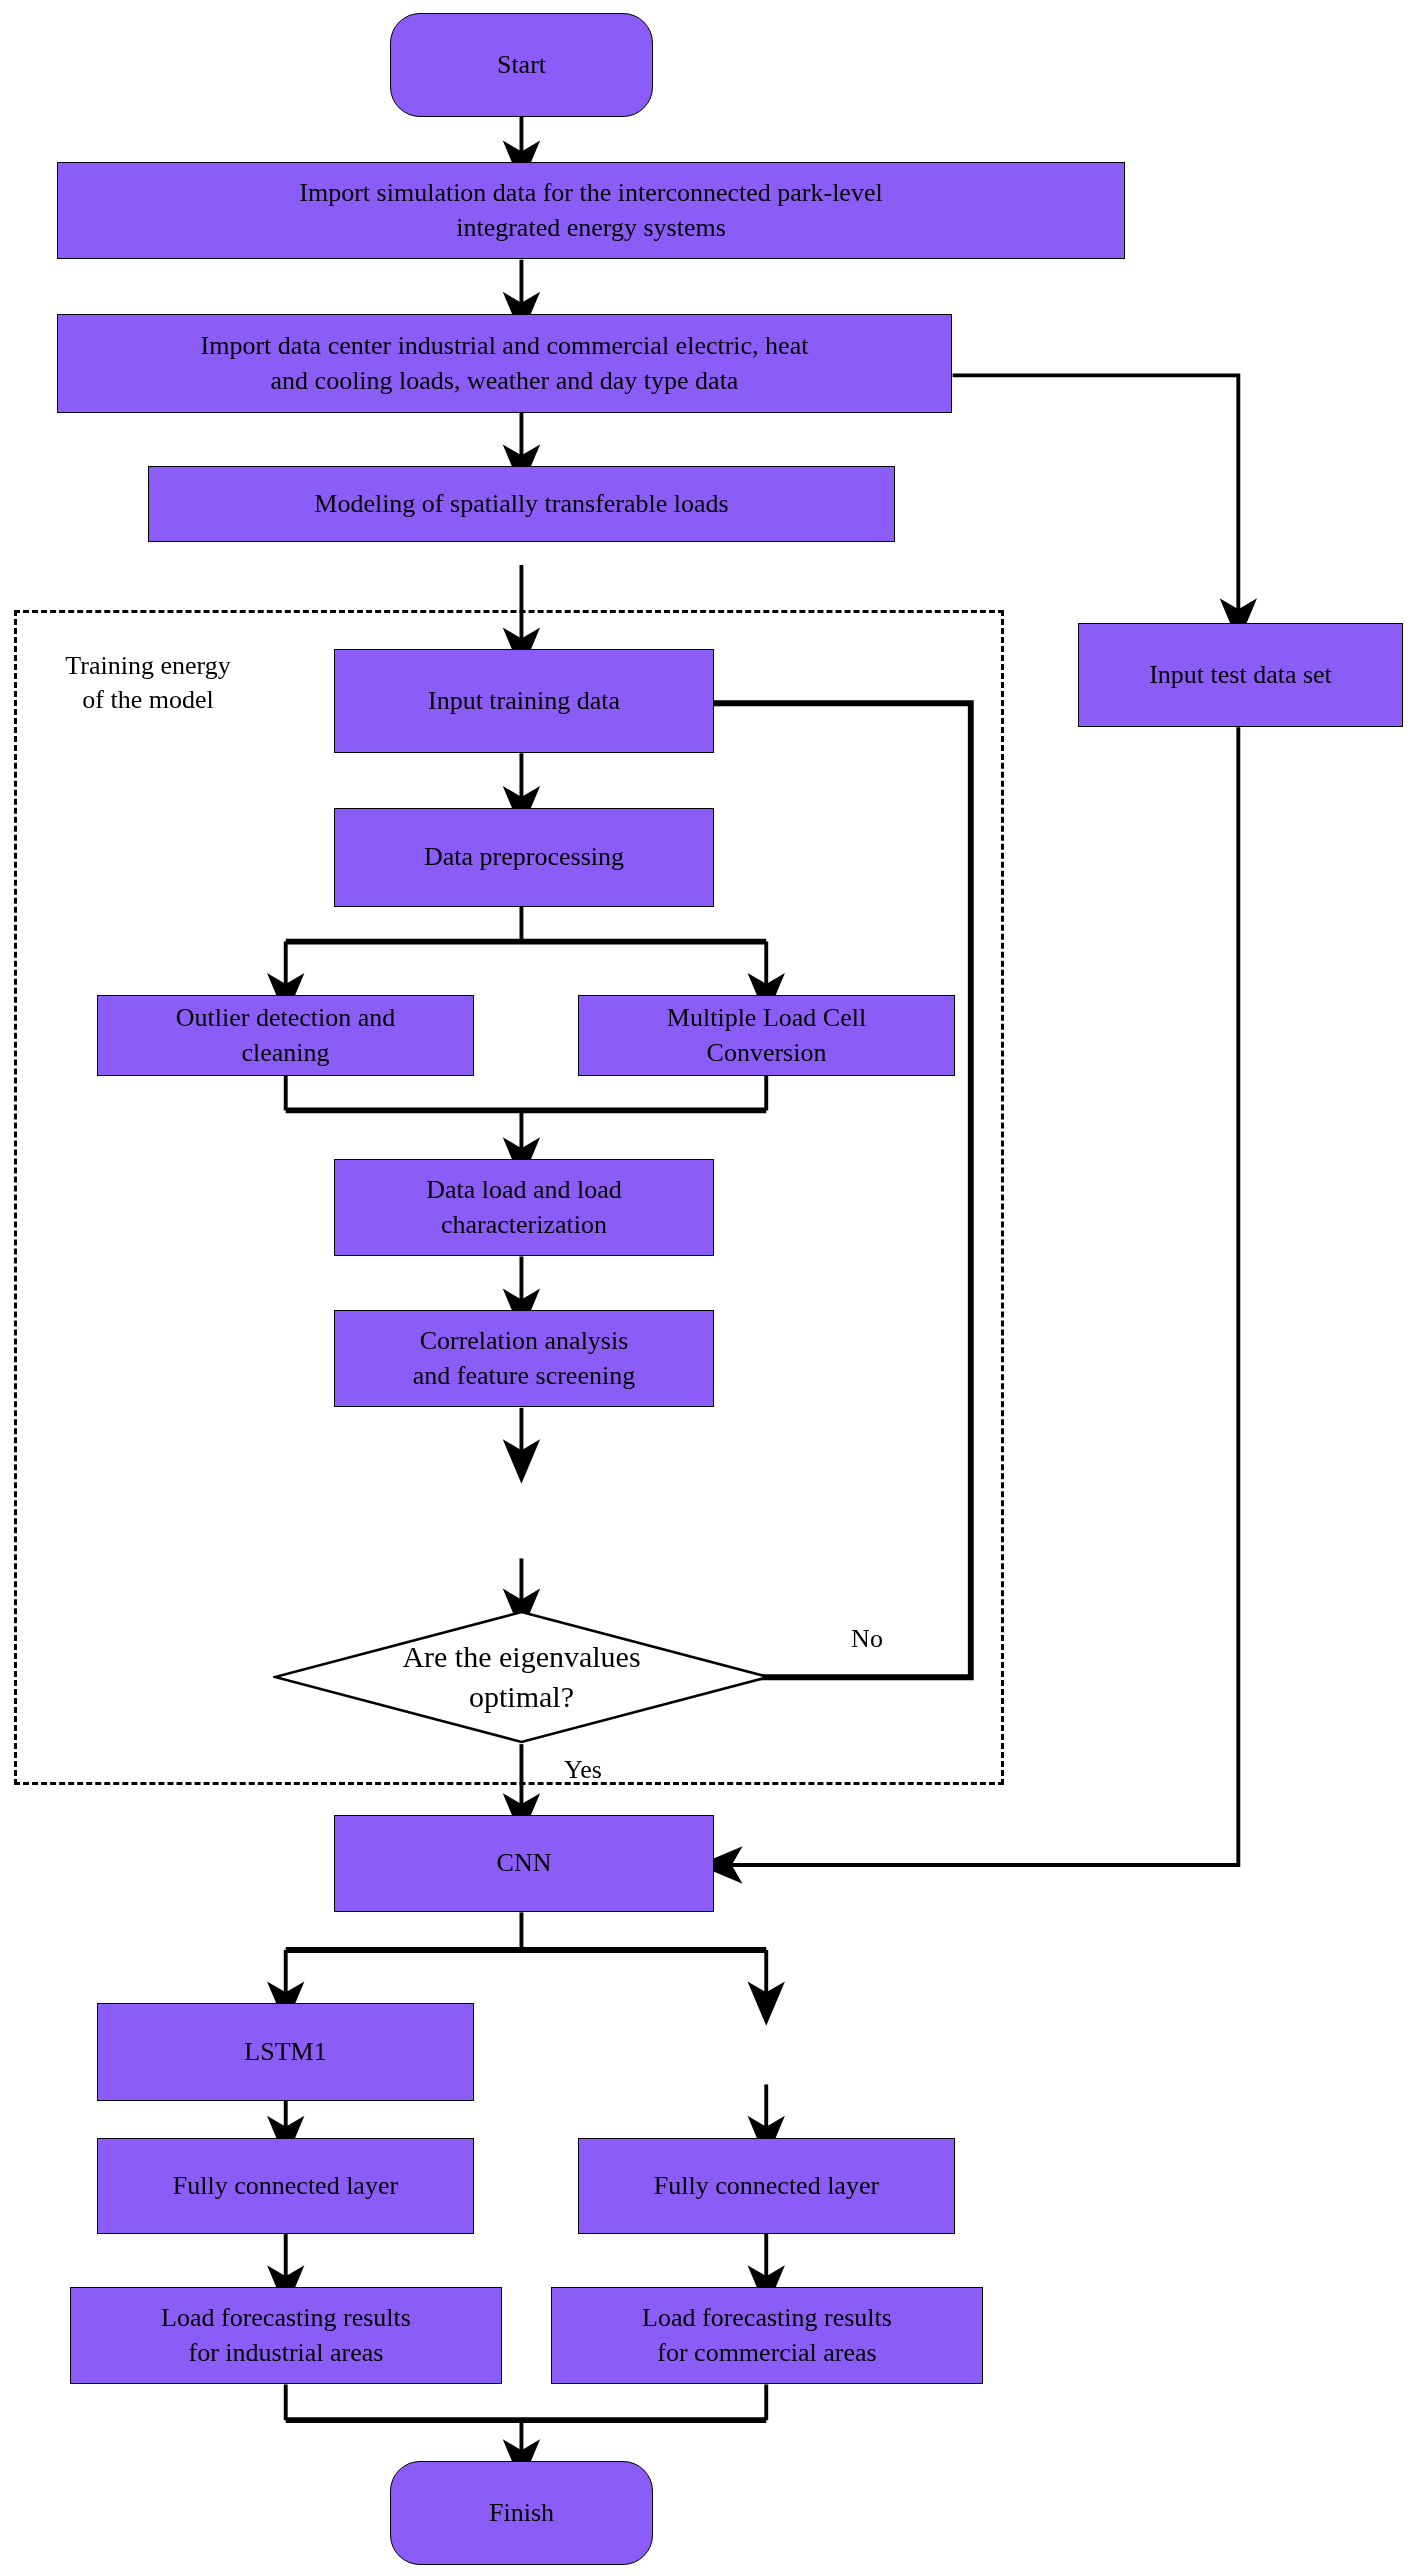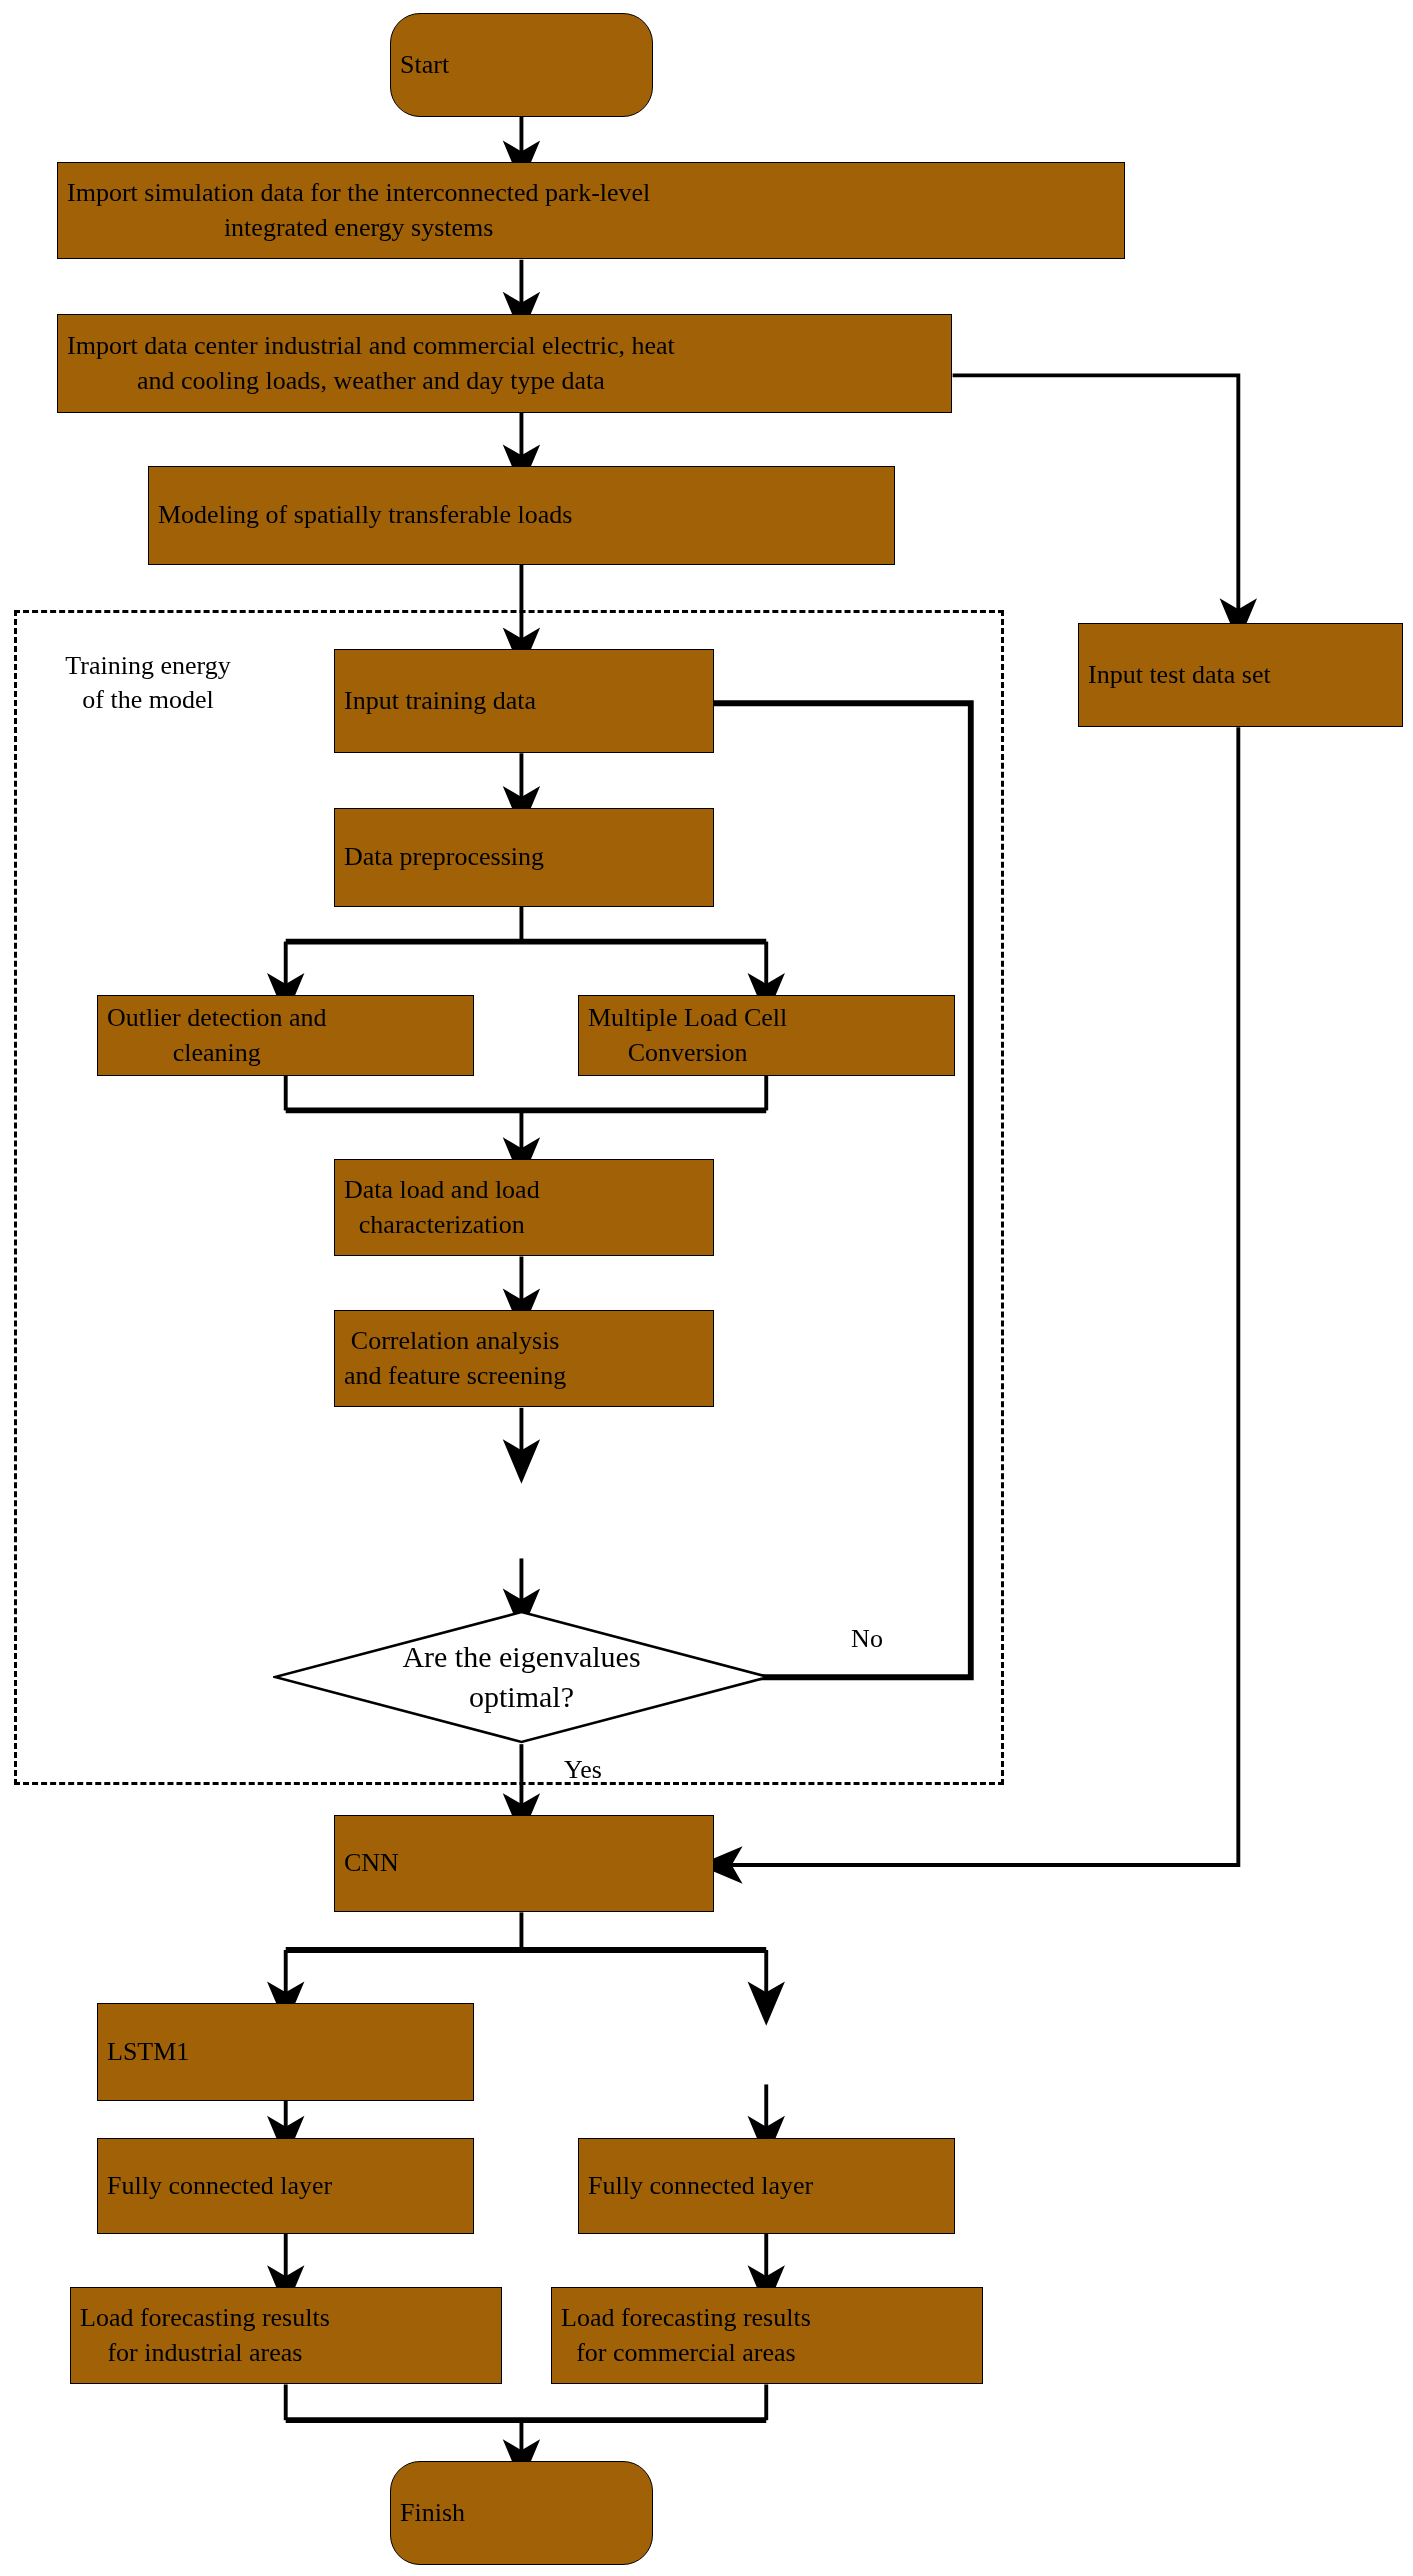--- a/index.html
+++ b/index.html
@@ -1,20 +1,20 @@
 <!DOCTYPE html>
 <html style="font-size:10.4px"><head>
 <meta charset="utf-8">
 <style>
   html,body{margin:0;padding:0;background:#ffffff;}
   body{font-family:"Liberation Serif",serif;}
   #canvas{position:relative;width:1413px;height:2576px;background:#ffffff;overflow:hidden;}
   svg.wires{position:absolute;left:0;top:0;width:1413px;height:2576px;pointer-events:none;}
-  .node{position:absolute;box-sizing:border-box;border:1.9px solid #000;background:#a16207;
-        display:flex;align-items:center;text-align:center;
+  .node{position:absolute;box-sizing:border-box;border:1.9px solid #000;background:#8b5cf6;
+        display:flex;align-items:center;justify-content:center;text-align:center;
         font-family:"Liberation Serif",serif;font-size:26px;line-height:1.32;color:#000;}
   .node.terminal{border-radius:30px;}
   .node .txt{padding:0 9px;white-space:pre-line;}
   .diamond{position:absolute;}
   .diamond .lbl{position:absolute;left:0;top:0;width:100%;height:100%;
         display:flex;align-items:center;justify-content:center;text-align:center;
         font-family:"Liberation Serif",serif;font-size:30px;line-height:1.32;color:#000;white-space:pre-line;}
   .dashbox{position:absolute;box-sizing:border-box;border:3.2px dashed #000;background:transparent;}
   .freelabel{position:absolute;font-family:"Liberation Serif",serif;font-size:26px;
         line-height:1.32;color:#000;text-align:center;white-space:pre-line;}
@@ -95,21 +95,21 @@
   <div class="node" style="left:57px;top:162px;width:1068px;height:97px;">
     <span class="txt">Import simulation data for the interconnected park-level
 integrated energy systems</span>
   </div>
 
   <div class="node" style="left:57px;top:314px;width:895px;height:99px;">
     <span class="txt">Import data center industrial and commercial electric, heat
 and cooling loads, weather and day type data</span>
   </div>
 
-  <div class="node" style="left:148px;top:466px;width:747px;height:99px;">
+  <div class="node" style="left:148px;top:466px;width:747px;height:76px;">
     <span class="txt">Modeling of spatially transferable loads</span>
   </div>
 
   <div class="node" style="left:1078px;top:623px;width:325px;height:104px;">
     <span class="txt">Input test data set</span>
   </div>
 
   <div class="node" style="left:334px;top:649px;width:380px;height:104px;">
     <span class="txt">Input training data</span>
   </div>

